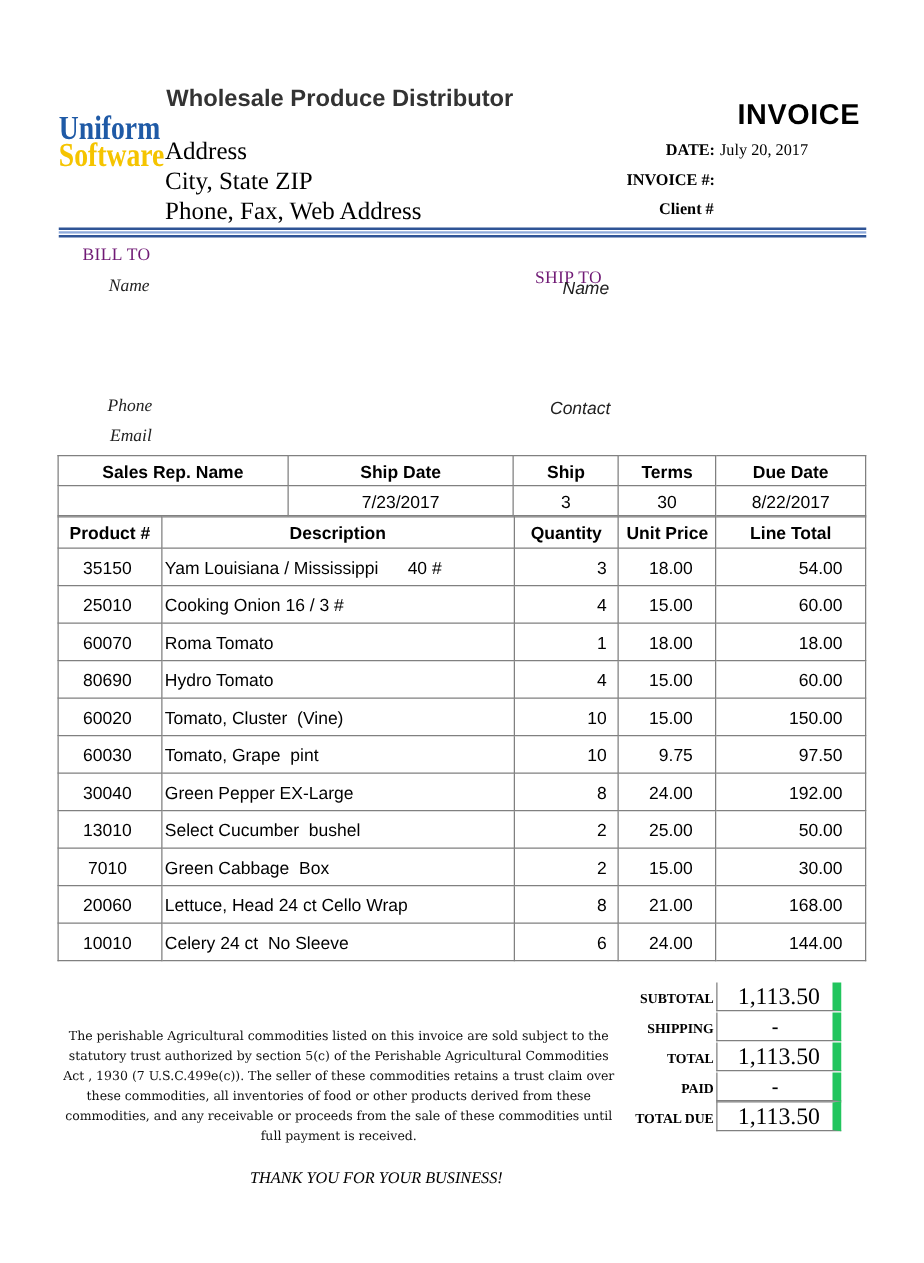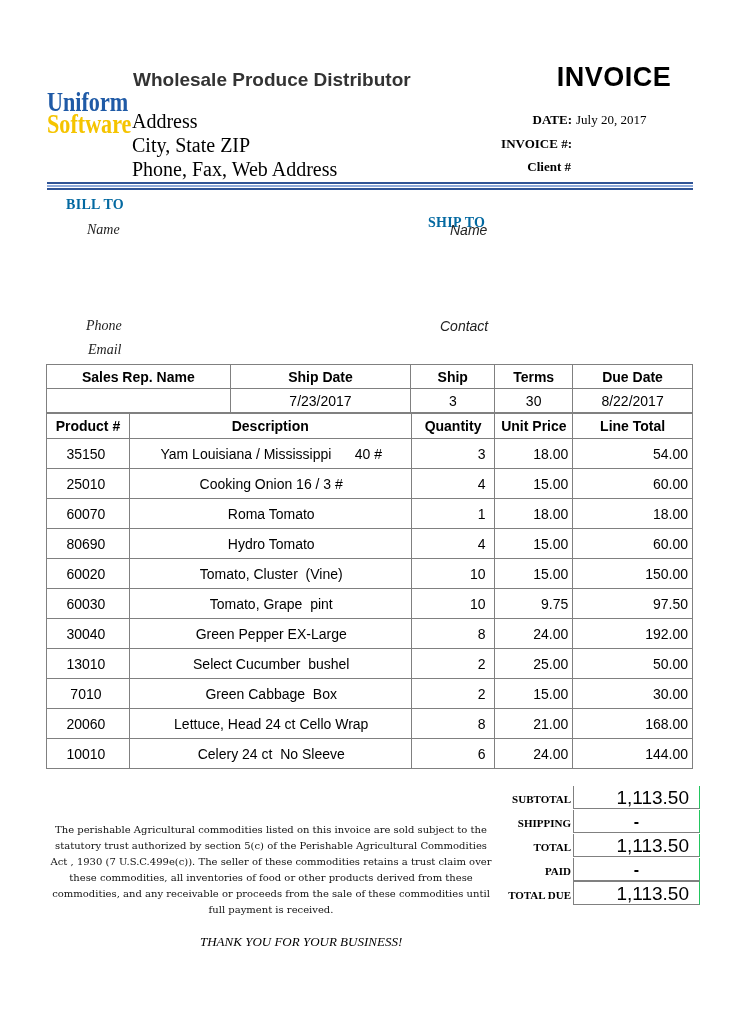--- a/index.html
+++ b/index.html
@@ -1,57 +1,57 @@
 <!DOCTYPE html>
 <html><head>
 <meta charset="utf-8">
 <style>
   html, body { margin: 0; padding: 0; background: #ffffff; }
   body { width: 739px; height: 1010px; position: relative; overflow: hidden; color: #000; }
   .abs { position: absolute; }
 
   .company-name { left: 133px; top: 69px; font-family: "Liberation Sans", sans-serif; font-weight: bold; font-size: 19px; color: #333; }
-  .invoice-title { left: 540px; top: 62px; width: 148px; text-align: center; font-family: "Liberation Sans", sans-serif; font-weight: bold; font-size: 27px; letter-spacing: 0.5px; }
+  .invoice-title { left: 540px; top: 78px; width: 148px; text-align: right; font-family: "Liberation Sans", sans-serif; font-weight: bold; font-size: 23px; letter-spacing: 0.5px; }
 
   .logo { left: 47px; top: 91px; width: 78px; font-family: "Liberation Serif", serif; font-weight: bold; line-height: 22px; transform: scaleX(0.82); transform-origin: left top; }
   .logo .l1 { color: #1f5aa6; font-size: 27px; display: block; }
   .logo .l2 { color: #f5c400; font-size: 27px; display: block; }
 
   .addr-line { left: 132px; font-family: "Liberation Serif", serif; font-size: 20px; }
 
   .meta-label { font-family: "Liberation Serif", serif; font-weight: bold; font-size: 13px; text-align: right; width: 120px; }
   .meta-val { font-family: "Liberation Serif", serif; font-size: 13px; }
 
   .rule { left: 47px; width: 646px; height: 8px; top: 182px; }
   .rule div { height: 2px; }
 
-  .sec-head { font-family: "Liberation Serif", serif; font-weight: bold; font-size: 14px; color: #0369a1; letter-spacing: 0.3px; }
+  .sec-head { font-family: "Liberation Serif", serif; font-weight: normal; font-size: 14px; color: #701a75; letter-spacing: 0.3px; }
   .ital-serif { font-family: "Liberation Serif", serif; font-style: italic; font-size: 14px; color: #222; }
   .ital-sans { font-family: "Liberation Sans", sans-serif; font-style: italic; font-size: 14px; color: #222; }
 
   table.grid { border-collapse: collapse; position: absolute; font-family: "Liberation Sans", sans-serif; font-size: 14px; }
   table.grid td, table.grid th { border: 1px solid #808080; padding: 0; }
 
   .info { left: 46px; top: 364px; width: 647px; }
   .info th { height: 23px; font-weight: bold; text-align: center; margin-top: 36px; }
   .info td { height: 23px; text-align: center; }
 
   .items { left: 46px; top: 413px; width: 647px; }
   .items th { height: 24px; font-weight: bold; text-align: center; border-top: 2px solid #808080; }
   .items td { height: 29px; border-top: none; border-bottom: none; }
   .items tr.last td { border-bottom: 1px solid #808080; }
   .items td.pn { text-align: center; padding-right: 4px; }
-  .items td.desc { text-align: center; padding-left: 2px; white-space: pre; }
-  .items td.num { text-align: right; padding-right: 4px; }
+  .items td.desc { text-align: left; padding-left: 2px; white-space: pre; }
+  .items td.num { text-align: right; padding-right: 18px; }
   .items td.qty { text-align: right; padding-right: 9px; }
 
   .totals { left: 495px; top: 786px; }
   .tot-row { position: absolute; left: 0; width: 198px; height: 24px; }
   .tot-label { position: absolute; left: 0; width: 76px; text-align: right; font-family: "Liberation Serif", serif; font-weight: bold; font-size: 11px; top: 7px; }
-  .tot-val { position: absolute; left: 78px; width: 127px; height: 23px; text-align: right; font-family: Liberation Sans, sans-serif; font-size: 19px; line-height: 23px; box-sizing: border-box; padding-right: 10px; border-left: 1px solid #808080; border-right: 1px solid #22c55e; border-bottom: 1px solid #808080; }
+  .tot-val { position: absolute; left: 78px; width: 100px; height: 23px; text-align: right; font-family: Liberation Serif, serif; font-size: 19px; line-height: 23px; box-sizing: border-box; padding-right: 10px; border-left: 1px solid #808080; border-right: 7px solid #22c55e; border-bottom: 1px solid #808080; }
   .tot-val.small { text-align: center; padding-right: 0; font-size: 16px; font-weight: bold; }
 
   .disclaimer { left: 46px; top: 822px; width: 450px; text-align: center; font-family: "DejaVu Serif", serif; font-size: 10px; line-height: 16px; color: #111; }
   .thanks { left: 200px; top: 934px; width: 340px; text-align: left; font-family: "Liberation Serif", serif; font-style: italic; font-size: 13px; }
 </style>
 </head>
 <body>
 
 <div class="abs company-name">Wholesale Produce Distributor</div>
 <div class="abs invoice-title">INVOICE</div>

